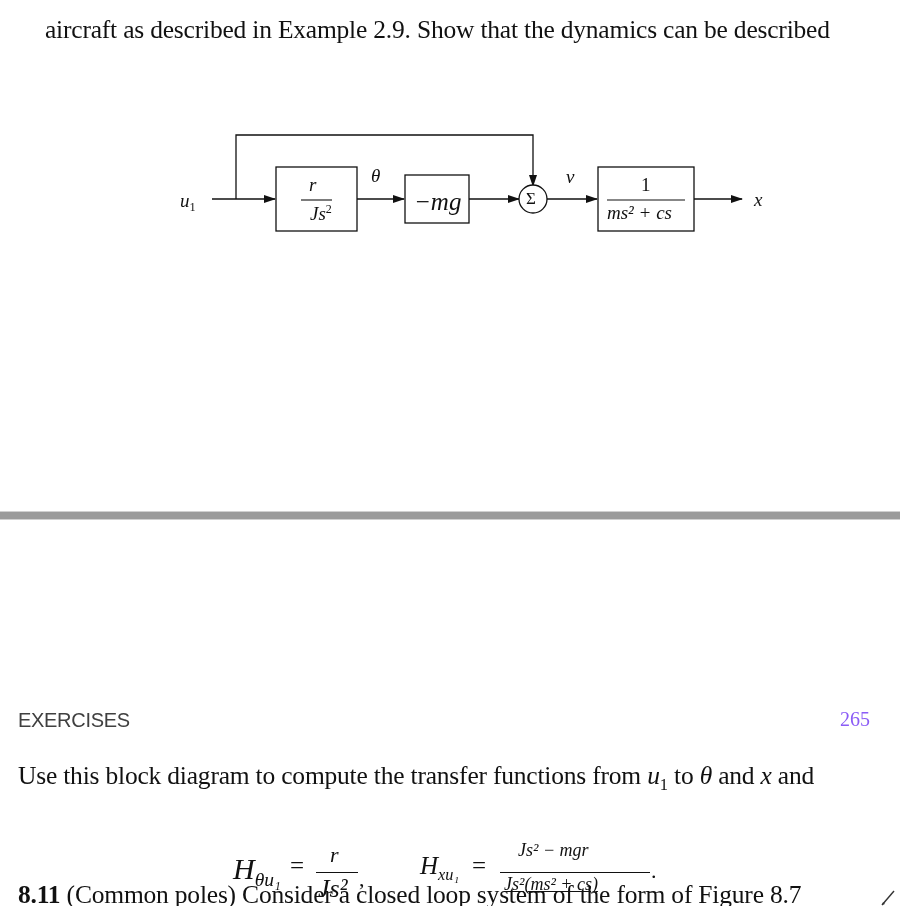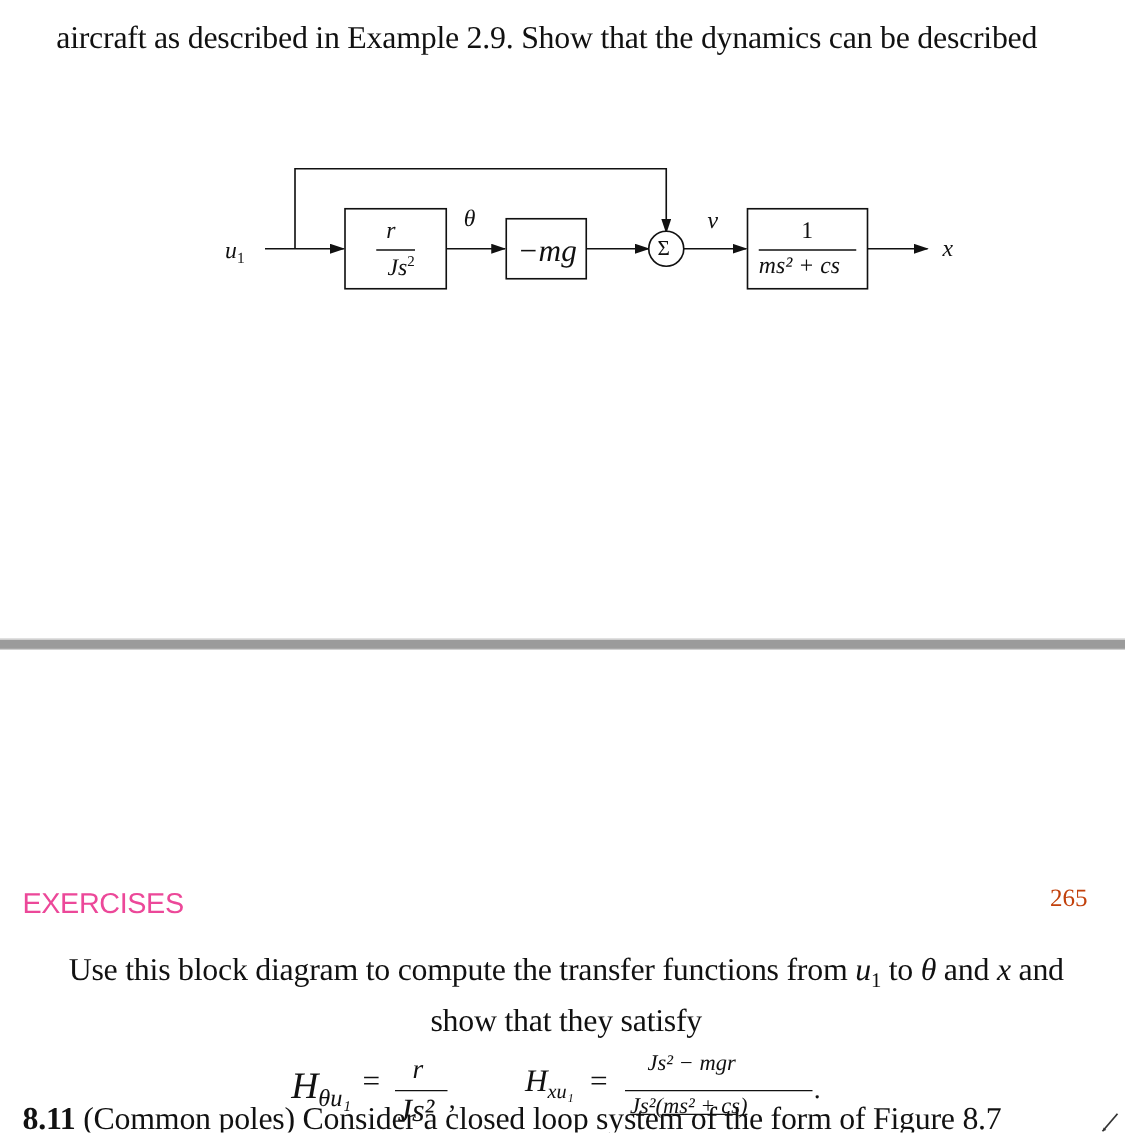--- a/index.html
+++ b/index.html
@@ -9,24 +9,24 @@
 
   .para-top { position: absolute; left: 45px; top: 14px; width: 855px; font-size: 25.5px; line-height: 32px; letter-spacing: -0.2px; white-space: nowrap; }
   .para-top .line { display: block; }
   .bold { font-weight: bold; }
 
   .diagram { position: absolute; left: 0; top: 128px; width: 900px; height: 120px; }
   .math { font-family: "Liberation Serif", "DejaVu Serif", serif; font-style: italic; }
 
   .divider { position: absolute; left: 0; top: 511px; width: 900px; height: 7px; background: #9b9b9b; border-top: 1px solid #d0d0d0; border-bottom: 1px solid #d0d0d0; }
 
-  .running-head { position: absolute; left: 18px; top: 709px; font-size: 23px; letter-spacing: -0.3px; color: #ec4899; }
-  .page-num { position: absolute; right: 30px; top: 708px; font-size: 20px; color: #c2410c; }
+  .running-head { position: absolute; left: 18px; top: 709px; font-size: 20px; letter-spacing: -0.3px; color: #404040; }
+  .page-num { position: absolute; right: 30px; top: 708px; font-size: 20px; color: #8b5cf6; }
 
-  .para-bottom { position: absolute; left: 18px; top: 760px; width: 870px; font-size: 25.5px; line-height: 32px; letter-spacing: -0.2px; white-space: nowrap; text-align: center; }
+  .para-bottom { position: absolute; left: 18px; top: 760px; width: 870px; font-size: 25.5px; line-height: 32px; letter-spacing: -0.2px; white-space: nowrap; }
   .para-bottom .line { display: block; }
   .sub { font-size: 0.65em; vertical-align: -0.35em; font-style: normal; }
 
   .eq { position: absolute; left: 0; top: 838px; width: 900px; height: 70px; }
   .next-item { position: absolute; left: 18px; top: 880px; font-size: 25.5px; white-space: nowrap; letter-spacing: -0.2px; }
   .pen-icon { position: absolute; left: 880px; top: 888px; width: 20px; height: 18px; }
 </style>
 </head>
 <body>
 
@@ -76,21 +76,20 @@
 <div class="math" style="position:absolute;left:607px;top:202px;font-size:19px;">ms² + cs</div>
 <div class="math" style="position:absolute;left:754px;top:189px;font-size:19px;">x</div>
 
 <div class="divider"></div>
 
 <div class="running-head sans">EXERCISES</div>
 <div class="page-num serif">265</div>
 
 <div class="para-bottom serif">
   <span class="line"><span>Use this block diagram to compute the transfer functions from </span><span class="math">u</span><span class="sub">1</span><span> to </span><span class="math">θ</span><span> and </span><span class="math">x</span><span> and</span></span>
-  <span class="line">show that they satisfy</span>
 </div>
 
 <div class="eq">
   <div class="math" style="position:absolute;left:233px;top:14px;font-size:30px;"><span>H</span><span class="sub" style="font-style:italic;">θu₁</span></div>
   <div class="serif" style="position:absolute;left:290px;top:14px;font-size:25px;">=</div>
   <div class="math" style="position:absolute;left:330px;top:4px;font-size:22px;">r</div>
   <div style="position:absolute;left:316px;top:34px;width:42px;border-top:1.3px solid #111;"></div>
   <div class="math" style="position:absolute;left:318px;top:36px;font-size:26px;text-align:center;">Js²</div>
   <div class="serif" style="position:absolute;left:359px;top:28px;font-size:22px;">,</div>
 

